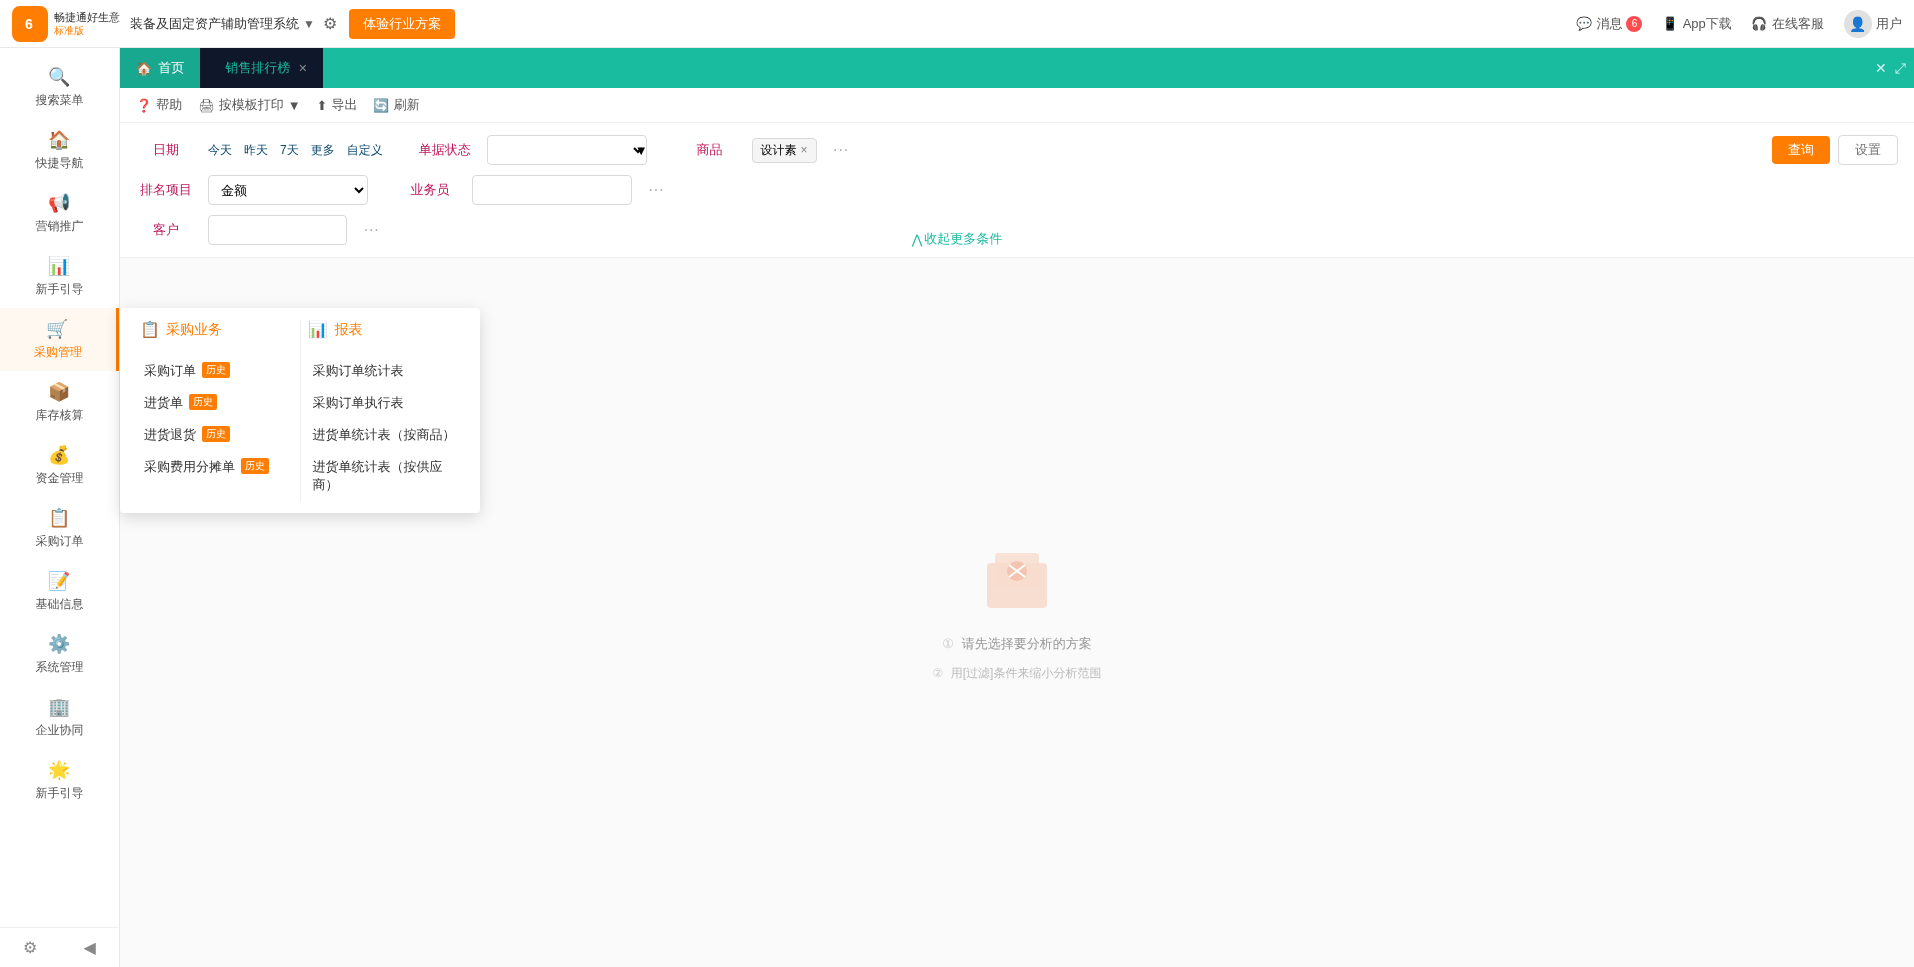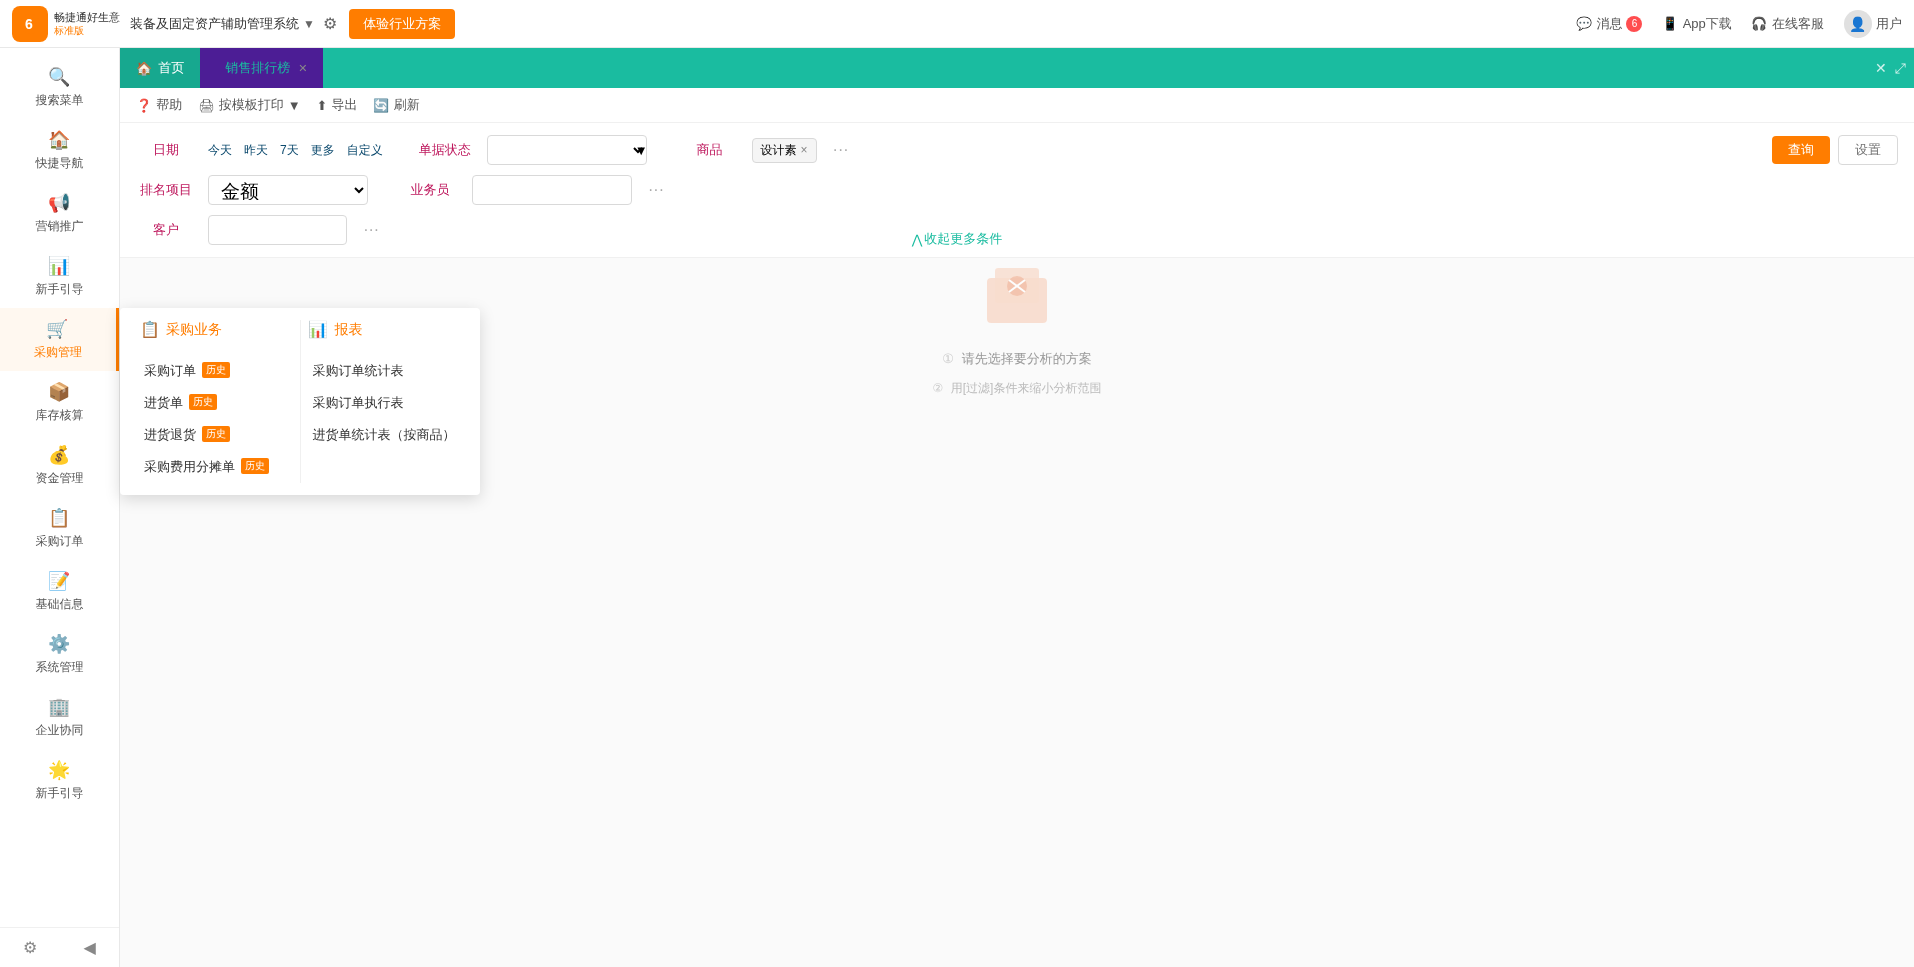--- a/index.html
+++ b/index.html
@@ -181,21 +181,21 @@
       cursor: pointer;
       font-size: 13px;
       color: rgba(255,255,255,0.85);
       gap: 6px;
     }
     .tab.home {
       background: rgba(0,0,0,0.1);
       color: #fff;
     }
     .tab.active {
-      background: #4c1d95;
+      background: #0f172a;
       color: #1abca0;
       padding-left: 25px;
     }
     .tab-close {
       font-size: 11px;
       cursor: pointer;
       color: #888;
       margin-left: 2px;
     }
     .tabbar-right {
@@ -242,21 +242,21 @@
     }
     .filter-date-range {
       display: flex;
       align-items: center;
       gap: 4px;
     }
     .filter-select {
       border: 1px solid #d9d9d9;
       border-radius: 4px;
       padding: 4px 8px;
-      font-size: 19px;
+      font-size: 13px;
       height: 30px;
       background: #fff;
       min-width: 100px;
     }
     .filter-tag {
       background: #f5f5f5;
       border: 1px solid #d9d9d9;
       border-radius: 4px;
       padding: 3px 8px;
       font-size: 12px;
@@ -316,20 +316,21 @@
       color: #555;
       font-size: 13px;
     }
 
     
     .empty-state {
       flex: 1;
       display: flex;
       flex-direction: column;
       align-items: center;
+      justify-content: center;
       color: #aaa;
       gap: 12px;
       background: #fafafa;
     }
     .empty-icon {
       width: 100px;
       height: 80px;
       opacity: 0.6;
     }
     .empty-text {
@@ -650,18 +651,21 @@
           </div>
           <div class="dropdown-item">
             <span>采购订单统计表</span>
           </div>
           <div class="dropdown-item">
             <span>采购订单执行表</span>
           </div>
           <div class="dropdown-item">
             <span>进货单统计表（按商品）</span>
           </div>
+          <div class="dropdown-item">
+            <span>进货单统计表（按供应商）</span>
+          </div>
         </div>
       </div>
     </div>
 
   </div>
 </div>
 
 </body></html>

